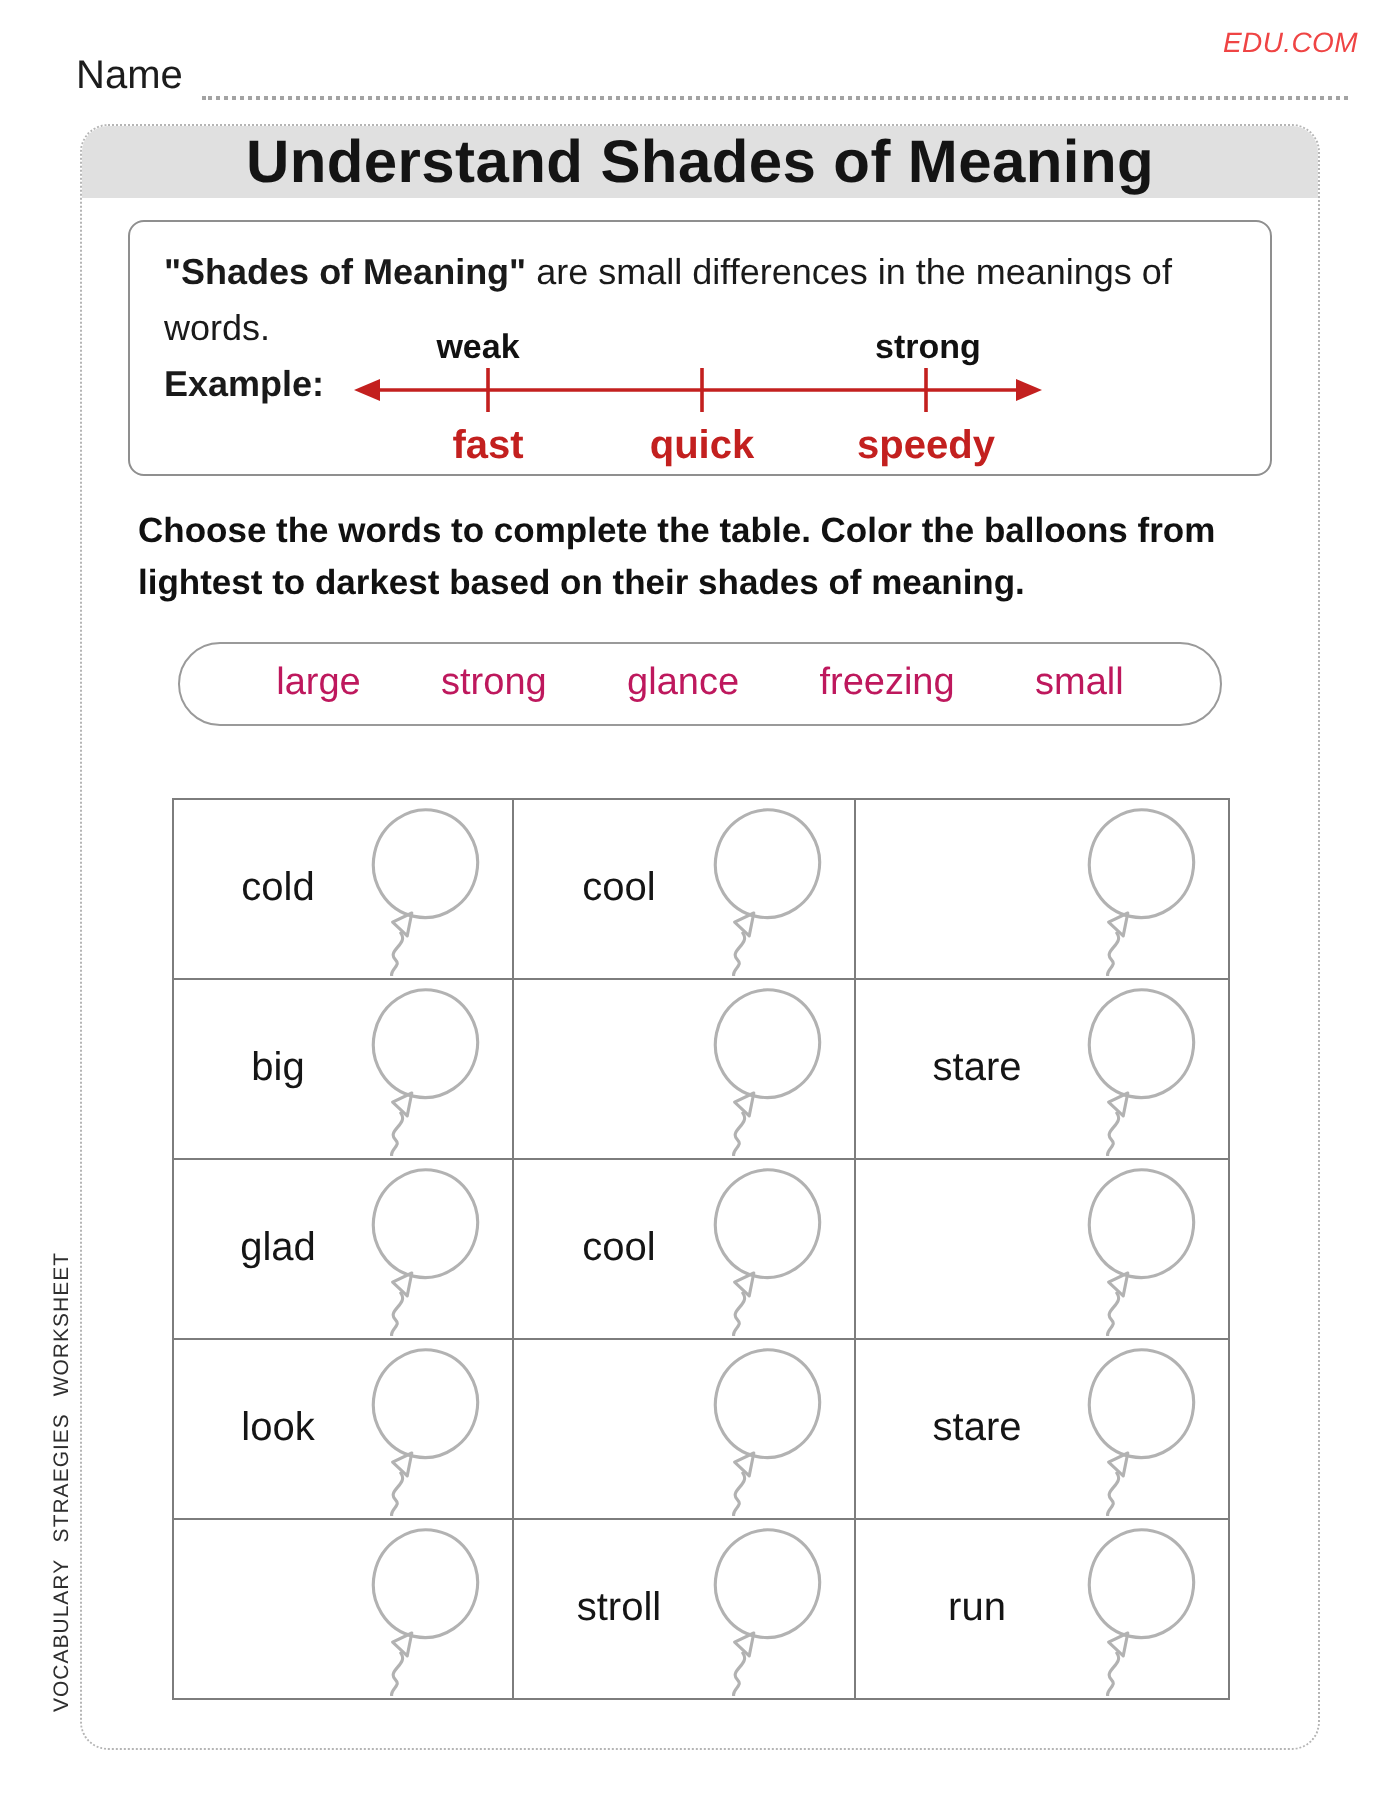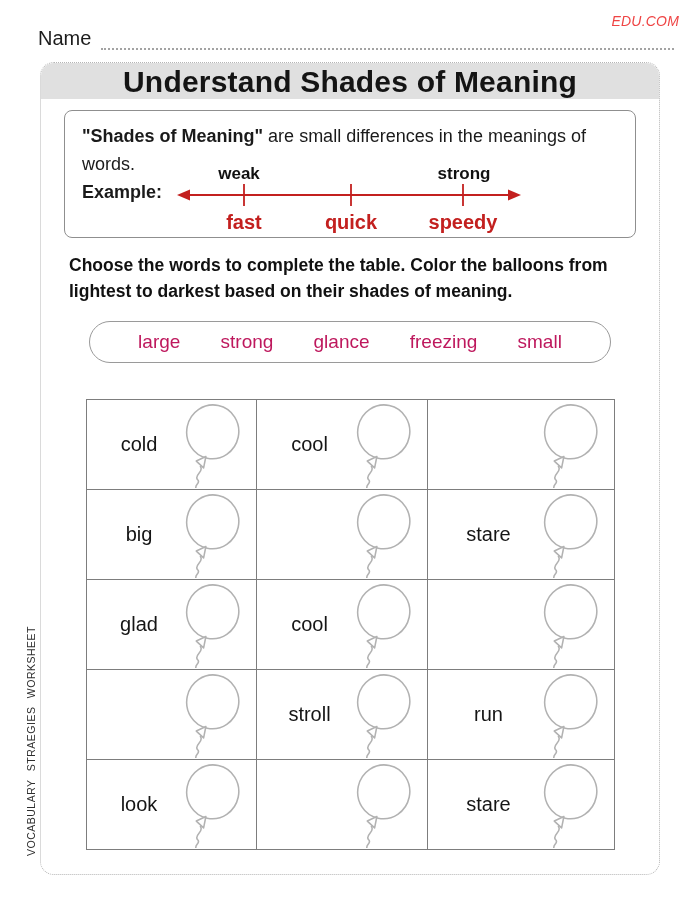--- a/index.html
+++ b/index.html
@@ -192,63 +192,63 @@
         <span class="word"></span>
         <svg class="balloon" viewBox="0 0 66 92">
                 <use href="#balloon"></use>
               </svg>
       </div>
           </td>
     </tr>
     <tr>
       <td class="c1">
             <div class="cell">
+        <span class="word">look</span>
+        <svg class="balloon" viewBox="0 0 66 92">
+                <use href="#balloon"></use>
+              </svg>
+      </div>
+          </td>
+      <td class="c2">
+            <div class="cell">
+        <span class="word"></span>
+        <svg class="balloon" viewBox="0 0 66 92">
+                <use href="#balloon"></use>
+              </svg>
+      </div>
+          </td>
+      <td class="c3">
+            <div class="cell">
+        <span class="word">stare</span>
+        <svg class="balloon" viewBox="0 0 66 92">
+                <use href="#balloon"></use>
+              </svg>
+      </div>
+          </td>
+    </tr>
+    <tr>
+      <td class="c1">
+            <div class="cell">
         <span class="word"></span>
         <svg class="balloon" viewBox="0 0 66 92">
                 <use href="#balloon"></use>
               </svg>
       </div>
           </td>
       <td class="c2">
             <div class="cell">
         <span class="word">stroll</span>
         <svg class="balloon" viewBox="0 0 66 92">
                 <use href="#balloon"></use>
               </svg>
       </div>
           </td>
       <td class="c3">
             <div class="cell">
         <span class="word">run</span>
-        <svg class="balloon" viewBox="0 0 66 92">
-                <use href="#balloon"></use>
-              </svg>
-      </div>
-          </td>
-    </tr>
-    <tr>
-      <td class="c1">
-            <div class="cell">
-        <span class="word">look</span>
-        <svg class="balloon" viewBox="0 0 66 92">
-                <use href="#balloon"></use>
-              </svg>
-      </div>
-          </td>
-      <td class="c2">
-            <div class="cell">
-        <span class="word"></span>
-        <svg class="balloon" viewBox="0 0 66 92">
-                <use href="#balloon"></use>
-              </svg>
-      </div>
-          </td>
-      <td class="c3">
-            <div class="cell">
-        <span class="word">stare</span>
         <svg class="balloon" viewBox="0 0 66 92">
                 <use href="#balloon"></use>
               </svg>
       </div>
           </td>
     </tr>
   </tbody>
     </table>
 
 </div>

